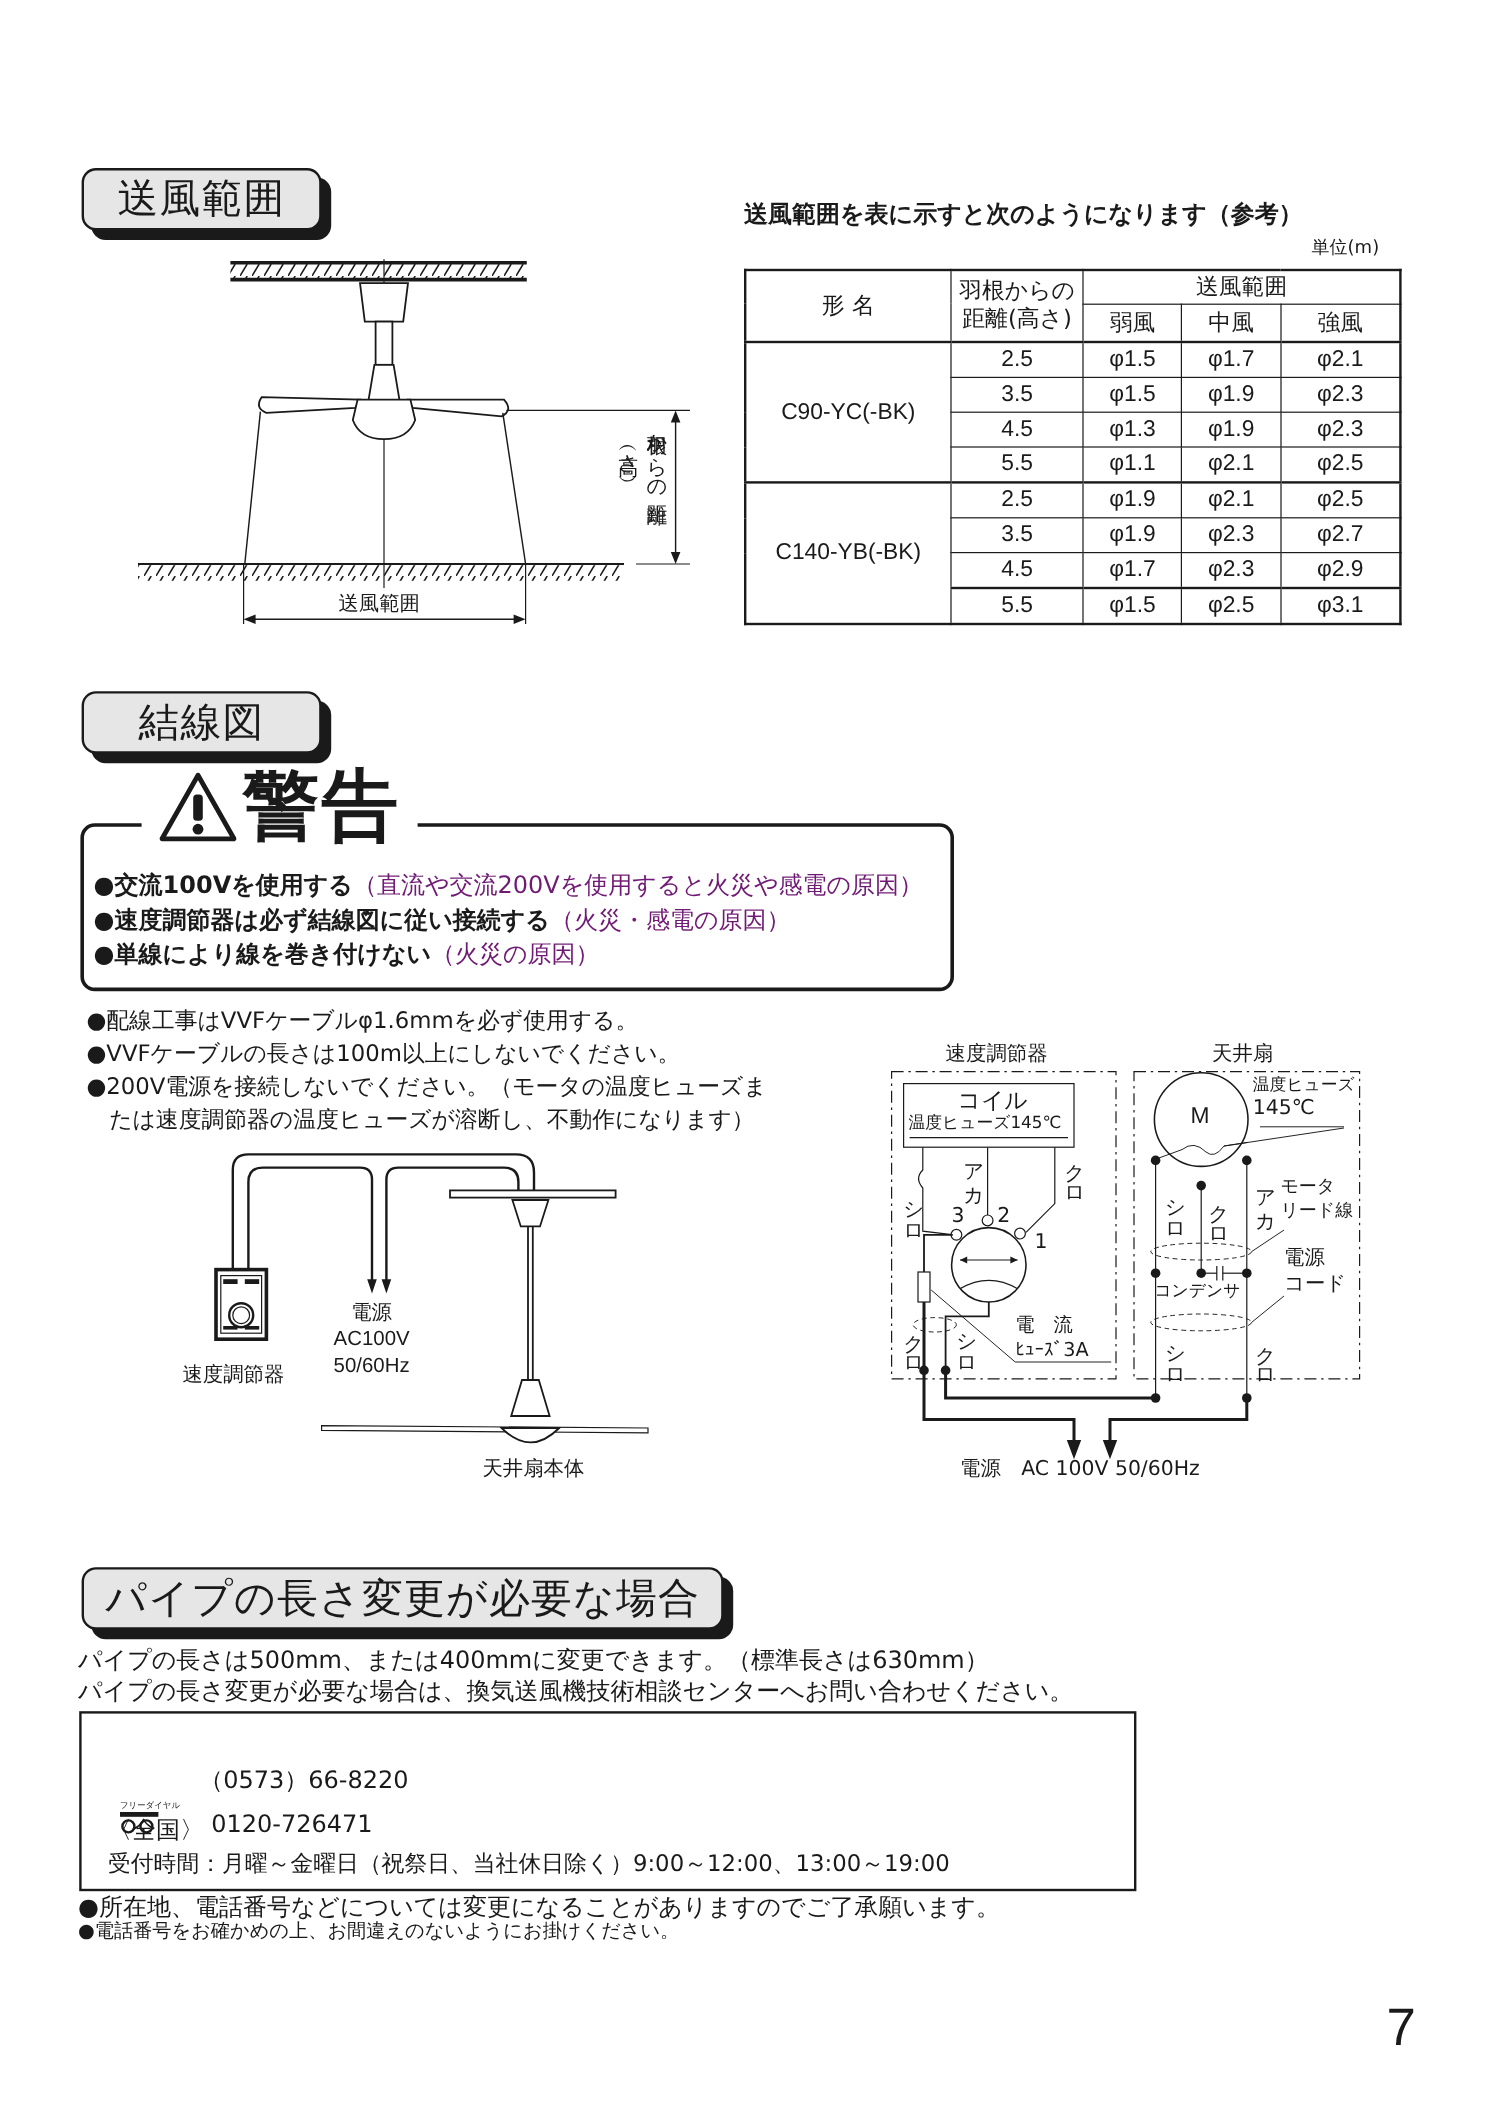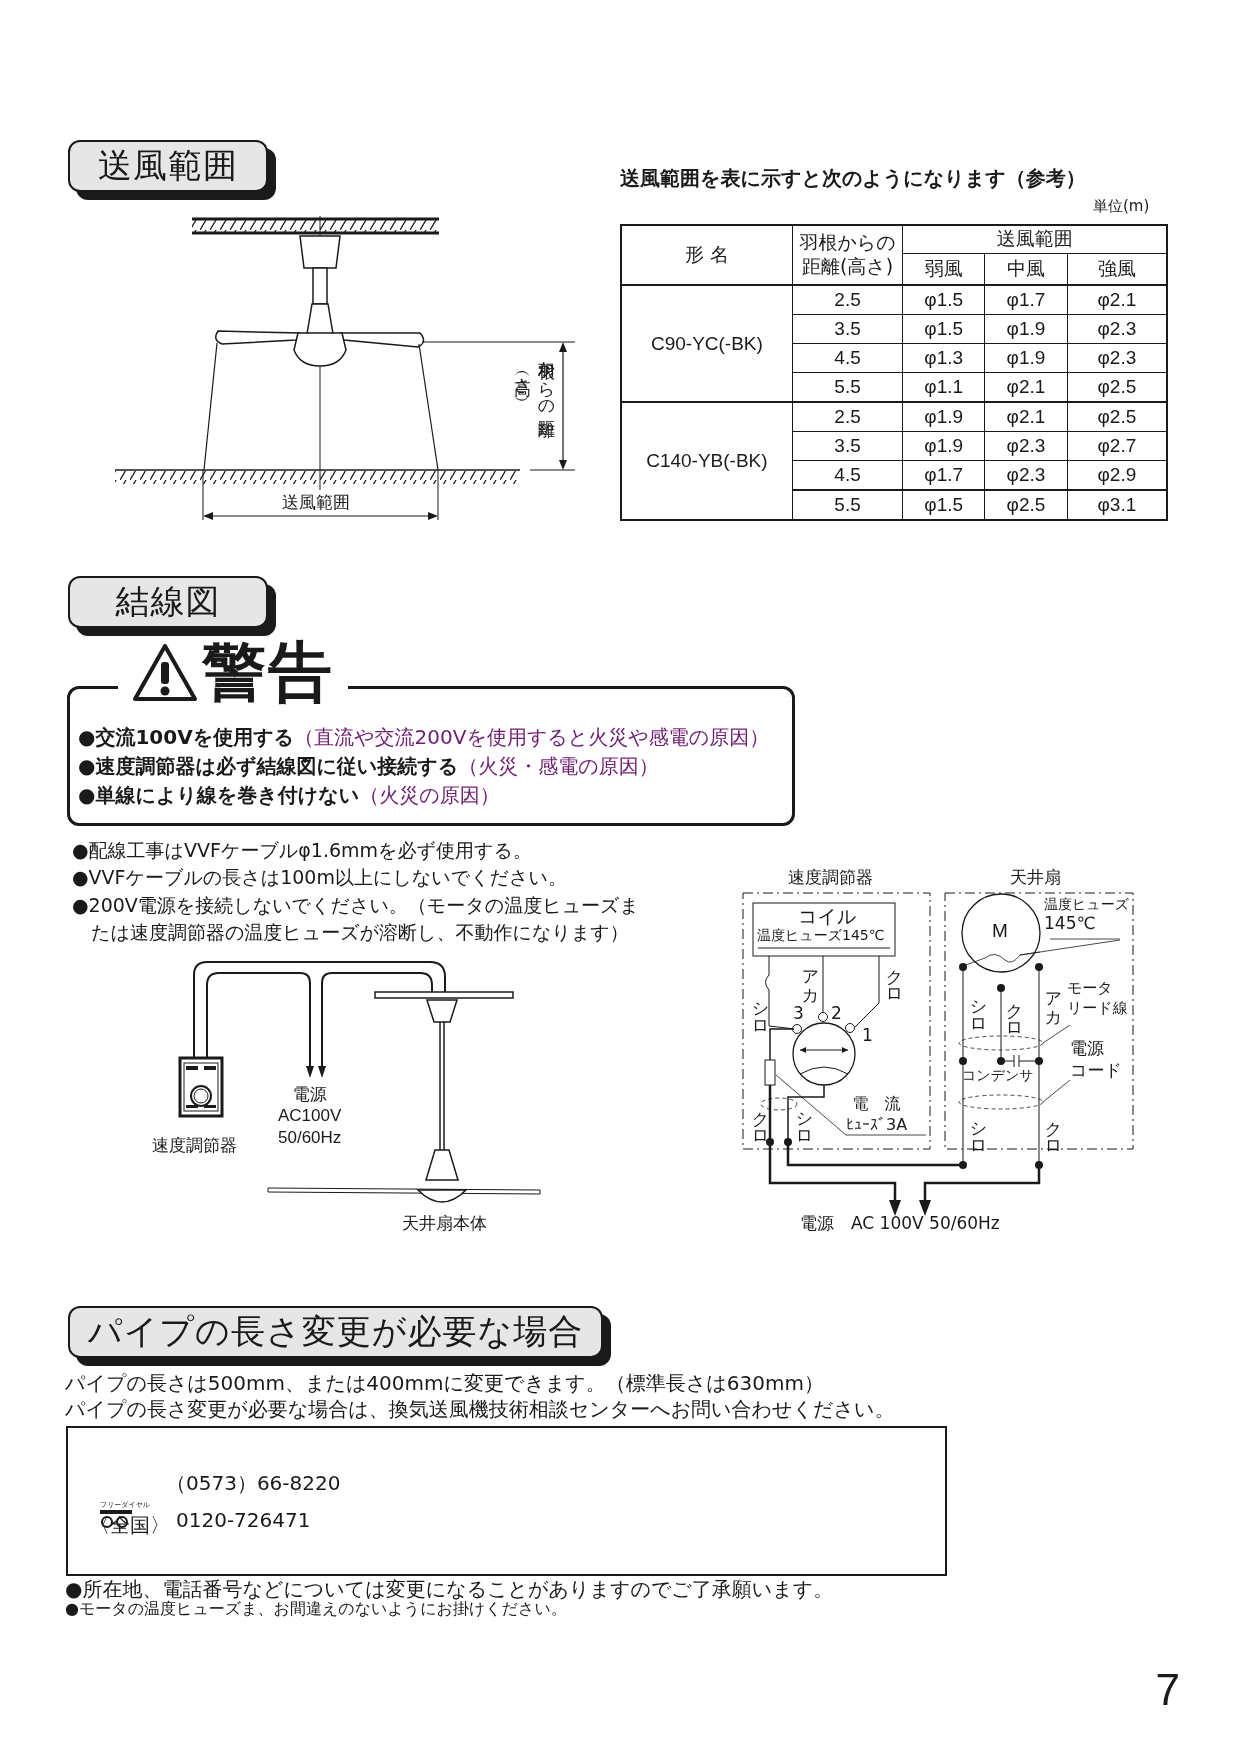--- a/index.html
+++ b/index.html
@@ -313,21 +313,21 @@
 <div class="small-label" style="left:798px; top:904px; font-size:19px;">コイル</div>
 <div class="small-label" style="left:757px; top:927px; font-size:14px;">温度ヒューズ145℃</div>
 <div class="small-label" style="left:750px; top:990px; writing-mode:vertical-rl; font-size:17px;">シロ</div>
 <div class="small-label" style="left:800px; top:958px; writing-mode:vertical-rl; font-size:17px;">アカ</div>
 <div class="small-label" style="left:884px; top:958px; writing-mode:vertical-rl; font-size:17px;">クロ</div>
 <div class="small-label" style="left:793px; top:1003px;">3</div>
 <div class="small-label" style="left:831px; top:1003px;">2</div>
 <div class="small-label" style="left:862px; top:1025px;">1</div>
 <div class="small-label" style="left:750px; top:1100px; writing-mode:vertical-rl; font-size:17px;">クロ</div>
 <div class="small-label" style="left:794px; top:1100px; writing-mode:vertical-rl; font-size:17px;">シロ</div>
-<div class="small-label" style="left:846px; top:1094px; font-size:16px; line-height:1.3;text-align:center;">
+<div class="small-label" style="left:846px; top:1094px; font-size:16px; line-height:1.3;">
   <div>電　流</div>
   <div>ﾋｭｰｽﾞ3A</div>
 </div>
 
 <div class="small-label" style="left:992px; top:920px; font-size:19px; font-family:'Liberation Sans',sans-serif;">M</div>
 <div class="small-label" style="left:1044px; top:896px; font-size:14px; line-height:1.2;">
   <div>温度ヒューズ</div>
   <div style="font-size:17px;">145℃</div>
 </div>
 <div class="small-label" style="left:968px; top:988px; writing-mode:vertical-rl; font-size:17px;">シロ</div>
@@ -357,18 +357,19 @@
 <div class="contact-box">
   <div class="line" style="left:22px; top:42px; font-size:20px;margin-top:42px;">〈全国〉</div>
   <div class="line" style="left:98px; top:42px; font-size:20px;">（0573）66-8220</div>
   <div class="line" style="left:32px; top:72px; font-size:7px;">フリーダイヤル</div>
   <div style="position:absolute; left:32px; top:82px; width:32px; height:20px;">
     <div style="position:absolute; left:0; top:0; width:32px; height:4px; background:#1a1a1a;"></div>
     <div style="position:absolute; left:1px; top:6px; width:12px; height:12px; border:2.5px solid #1a1a1a; border-radius:50%; box-sizing:border-box;"></div>
     <div style="position:absolute; left:16px; top:6px; width:12px; height:12px; border:2.5px solid #1a1a1a; border-radius:50%; box-sizing:border-box;"></div>
   </div>
   <div class="line" style="left:108px; top:80px; font-size:20px;">0120-726471</div>
+  <div class="line" style="left:22px; top:112px; font-size:19px;">受付時間：月曜～金曜日（祝祭日、当社休日除く）9:00～12:00、13:00～19:00</div>
 </div>
 
 <div class="body-line" style="top:1576px; font-size:20px;">●所在地、電話番号などについては変更になることがありますのでご了承願います。</div>
-<div class="body-line" style="top:1599px; font-size:16px;">●モータの温度ヒューズま、お間違えのないようにお掛けください。</div>
+<div class="body-line" style="top:1599px; font-size:16px;">●電話番号をお確かめの上、お間違えのないようにお掛けください。</div>
 
 <div class="page-num">7</div>
 
 </body></html>

